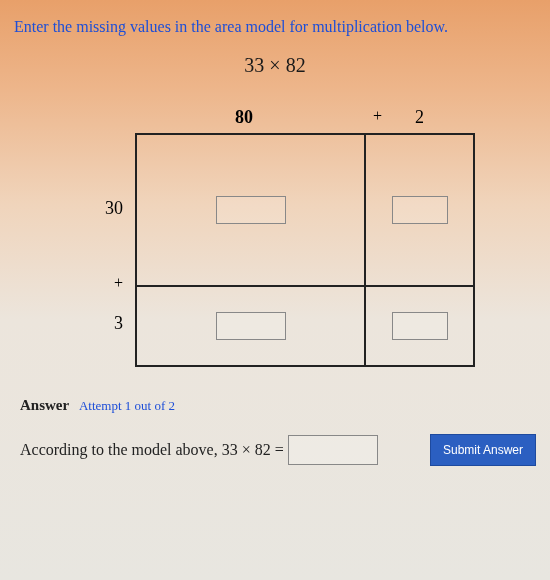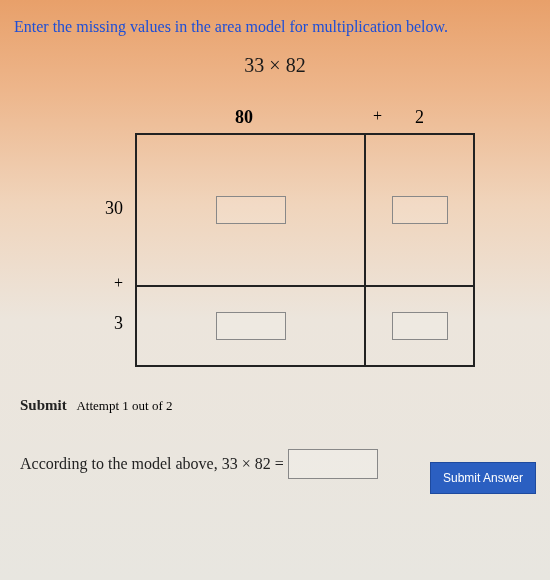--- a/index.html
+++ b/index.html
@@ -74,21 +74,21 @@
     text-align: center;
     padding: 0;
   }
   .ibox.w { width: 70px; }
   .ibox.n { width: 56px; }
   .answer-line {
     font-size: 15px;
     margin: 8px 0 20px 6px;
   }
   .answer-line .lbl { font-weight: bold; color: #222; }
-  .answer-line .att { color: #000000; font-size: 13px; margin-left: 6px; text-align: right;}
+  .answer-line .att { color: #1d4ed8; font-size: 13px; margin-left: 6px; text-align: right;}
   .final-row {
     display: flex;
     align-items: center;
     gap: 4px;
     margin-left: 6px;
   }
   .final-row .txt { font-size: 16px; color: #222; }
   .final-row .eq { font-size: 16px; }
   .final-box {
     border: 1px solid #888;
@@ -101,21 +101,20 @@
   }
   .submit {
     background: #2b5fc1;
     color: #fff;
     border: 1px solid #1e4a9e;
     font-size: 12px;
     padding: 8px 12px;
     cursor: pointer;
     font-family: Arial, sans-serif;
     margin-left: auto;
-    margin-top: 28px;
   }
 </style>
 </head>
 <body>
 
 <div class="prompt">Enter the missing values in the area model for multiplication below.</div>
 
 <div class="expr">33 × 82</div>
 
 <div class="model-wrap">
@@ -147,21 +146,21 @@
           <div class="cell right">
             <input class="ibox n" value="" style="">
           </div>
         </div>
       </div>
     </div>
   </div>
 </div>
 
 <div class="answer-line">
-  <span class="lbl">Submit</span>
+  <span class="lbl">Answer</span>
   <span class="att">Attempt 1 out of 2</span>
 </div>
 
 <div class="final-row">
   <span class="txt">
     <span>According to the model above, </span><span>33 × 82</span>
     <span class="eq">=</span>
   </span>
   <input class="final-box" value="" style="">
   <button class="submit">Submit Answer</button>

